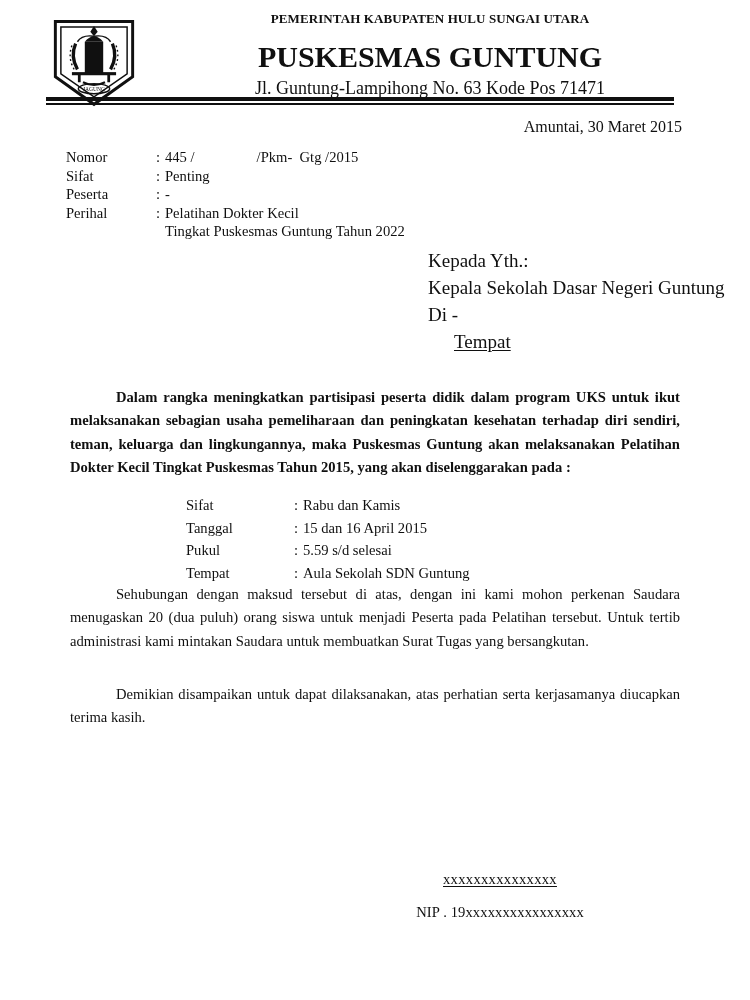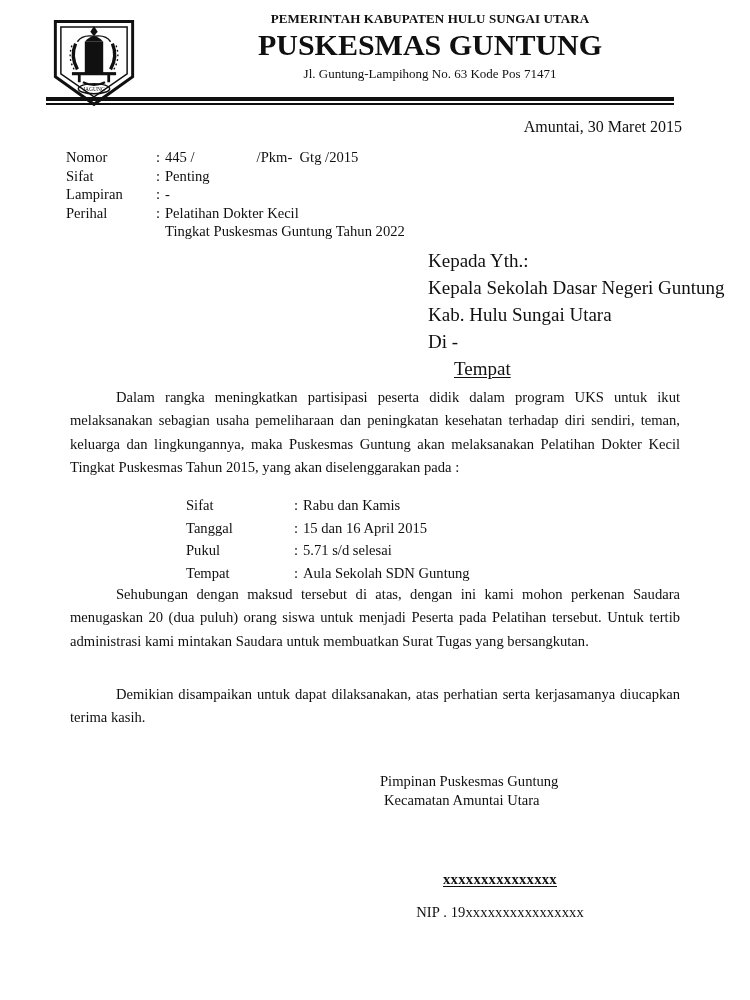--- a/index.html
+++ b/index.html
@@ -45,25 +45,25 @@
     font-weight: bold;
     font-size: 13px;
     letter-spacing: 0.1px;
     line-height: 1.1;
     white-space: nowrap;
   }
   .head-line2 {
     font-weight: bold;
     font-size: 30px;
     line-height: 1.12;
-    margin-top: 2px;
+    margin-top: 14px;
     white-space: nowrap;
   }
   .head-line3 {
-    font-size: 13px;
+    font-size: 18px;
     line-height: 1.2;
     margin-top: 4px;
     white-space: nowrap;
   }
 
   .rule-thick {
     position: absolute;
     left: 46px;
     top: 97px;
     width: 628px;
@@ -121,21 +121,21 @@
   
   .body-block {
     position: absolute;
     left: 70px;
     width: 610px;
     font-size: 14.6px;
     line-height: 23.4px;
     text-align: justify;
   }
   .body-block p { margin: 0; text-indent: 46px; }
-  #para1 { top: 386px; }
+  #para1 { top: 386px; font-weight: bold; }
   #para2 { top: 583px; }
   #para3 { top: 683px; }
 
   
   .details {
     position: absolute;
     left: 186px;
     top: 494px;
     font-size: 14.6px;
     line-height: 22.5px;
@@ -157,21 +157,21 @@
   .sign-name {
     position: absolute;
     left: 380px;
     top: 870px;
     width: 240px;
     text-align: center;
     font-size: 14.6px;
     line-height: 19px;
   }
   .sign-name .nm {
-    font-weight: bold;
+    font-weight: normal;
     text-decoration: underline;
     text-underline-offset: 2px;
     letter-spacing: 0.3px;
   }
   .sign-name .nip {
     display: block;
     margin-top: 14px;
     letter-spacing: 0.1px;
   }
 </style>
@@ -222,36 +222,35 @@
       <span class="meta-val">445 /</span>
       <span class="nomor-gap"></span>
       <span class="meta-val">/Pkm-  Gtg /2015</span>
     </div>
     <div class="meta-row">
       <span class="meta-key">Sifat</span>
       <span class="meta-colon">:</span>
       <span class="meta-val">Penting</span>
     </div>
     <div class="meta-row">
-      <span class="meta-key">Lampiran</span>
+      <span class="meta-key">Peserta</span>
       <span class="meta-colon">:</span>
       <span class="meta-val">-</span>
     </div>
     <div class="meta-row">
       <span class="meta-key">Perihal</span>
       <span class="meta-colon">:</span>
       <span class="meta-val">Pelatihan Dokter Kecil</span>
     </div>
     <div class="meta-sub">Tingkat Puskesmas Guntung Tahun 2022</div>
   </div>
 
   <div class="addressee">
     <div>Kepada Yth.:</div>
     <div>Kepala Sekolah Dasar Negeri Guntung</div>
-    <div>Kab. Hulu Sungai Utara</div>
     <div>Di -</div>
     <div><span class="tempat">Tempat</span></div>
   </div>
 
   <div class="body-block" id="para1">
     <p>Dalam rangka meningkatkan partisipasi peserta didik dalam program UKS untuk ikut melaksanakan sebagian usaha pemeliharaan dan peningkatan kesehatan terhadap diri sendiri, teman, keluarga dan lingkungannya, maka Puskesmas Guntung akan melaksanakan Pelatihan Dokter Kecil Tingkat Puskesmas Tahun 2015, yang akan diselenggarakan pada :</p>
   </div>
 
   <div class="details">
     <div class="det-row">
@@ -260,40 +259,36 @@
       <span>Rabu dan Kamis</span>
     </div>
     <div class="det-row">
       <span class="det-key">Tanggal</span>
       <span class="det-colon">:</span>
       <span>15 dan 16 April 2015</span>
     </div>
     <div class="det-row">
       <span class="det-key">Pukul</span>
       <span class="det-colon">:</span>
-      <span>5.71 s/d selesai</span>
+      <span>5.59 s/d selesai</span>
     </div>
     <div class="det-row">
       <span class="det-key">Tempat</span>
       <span class="det-colon">:</span>
       <span>Aula Sekolah SDN Guntung</span>
     </div>
   </div>
 
   <div class="body-block" id="para2">
     <p>Sehubungan dengan maksud tersebut di atas, dengan ini kami mohon perkenan Saudara menugaskan 20 (dua puluh) orang siswa untuk menjadi Peserta pada Pelatihan tersebut. Untuk tertib administrasi kami mintakan Saudara untuk membuatkan Surat Tugas yang bersangkutan.</p>
   </div>
 
   <div class="body-block" id="para3">
     <p>Demikian disampaikan untuk dapat dilaksanakan, atas perhatian serta kerjasamanya diucapkan terima kasih.</p>
   </div>
 
-  <div class="sign-title">
-    <div>Pimpinan Puskesmas Guntung</div>
-    <div>Kecamatan Amuntai Utara</div>
-  </div>
 
   <div class="sign-name">
     <span class="nm">xxxxxxxxxxxxxxx</span>
     <span class="nip">NIP . 19xxxxxxxxxxxxxxxx</span>
   </div>
 
 </div>
 
 </body></html>

